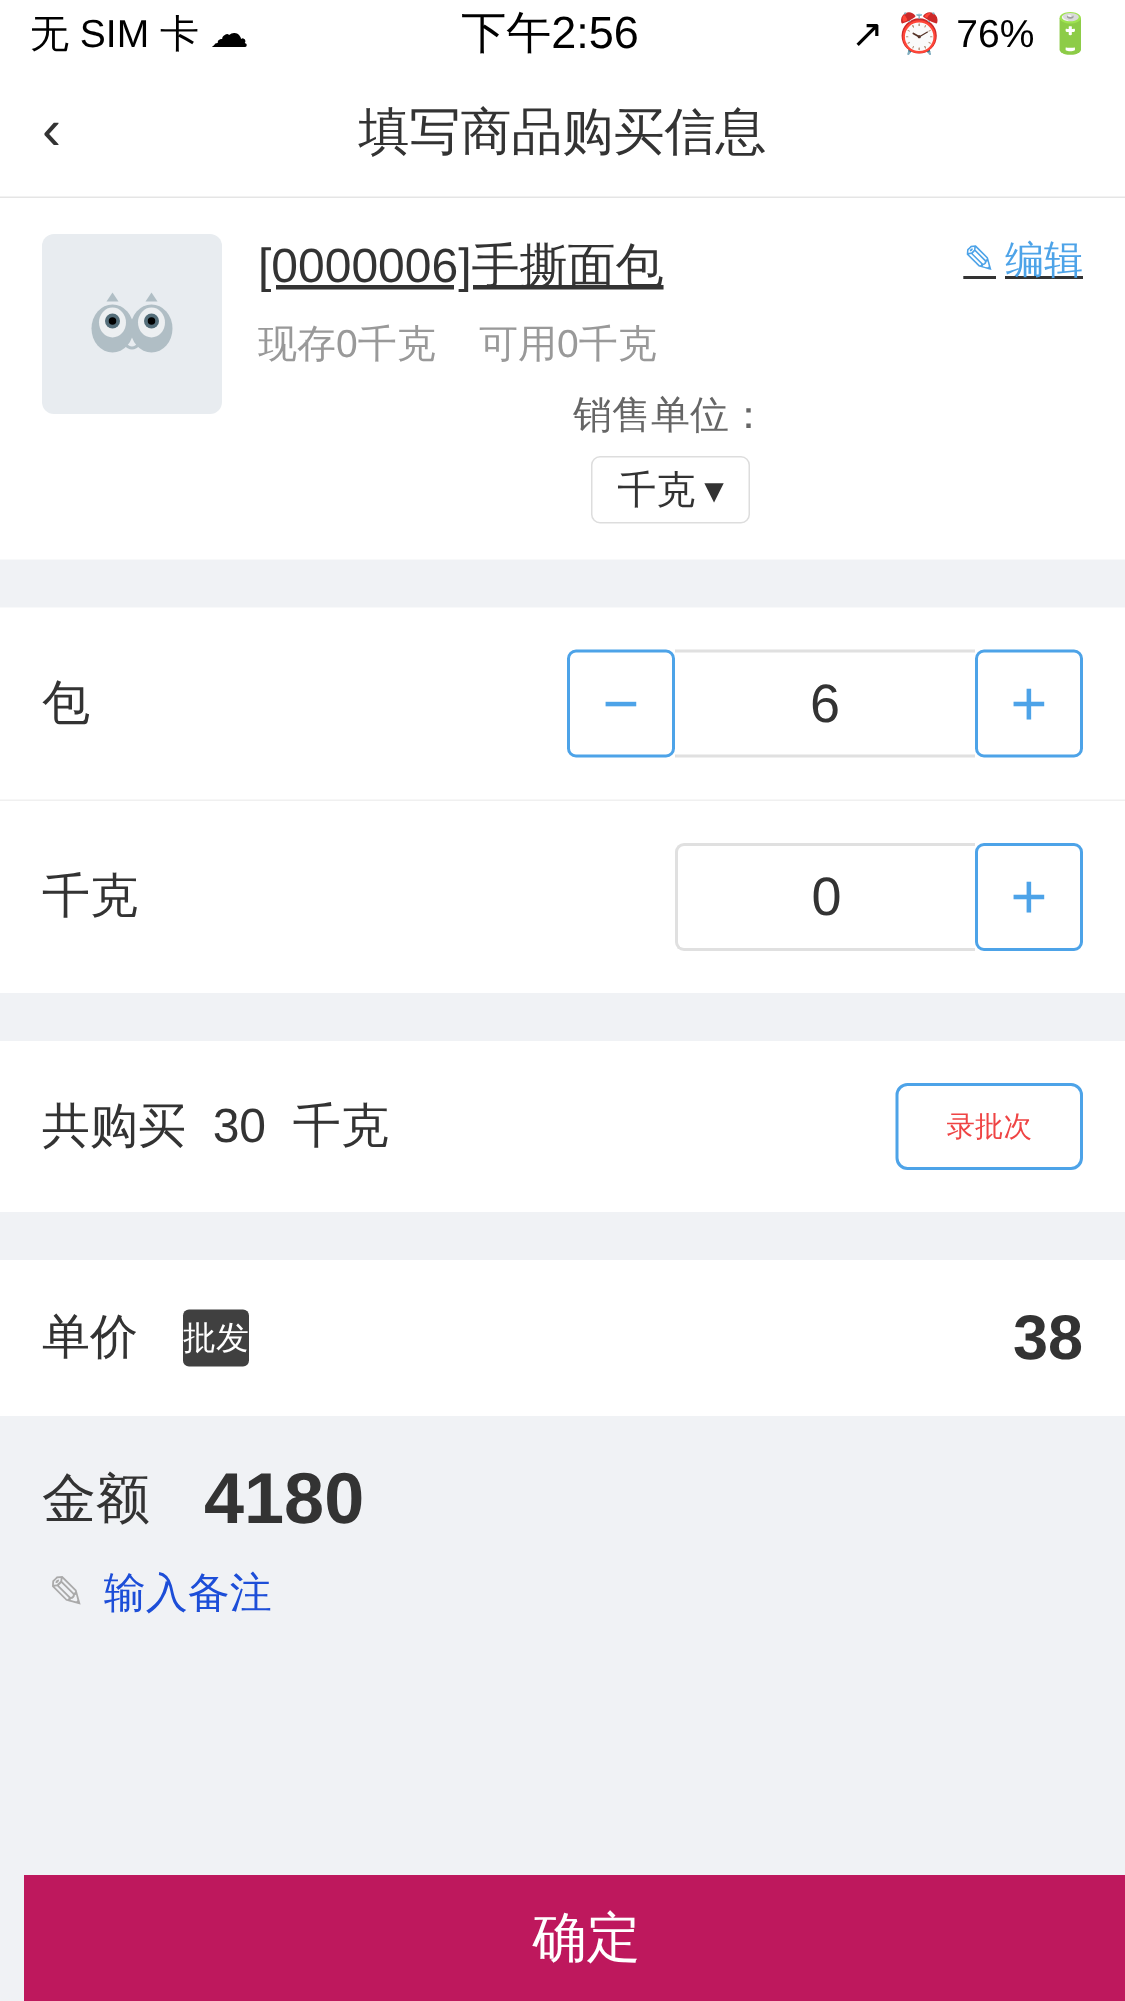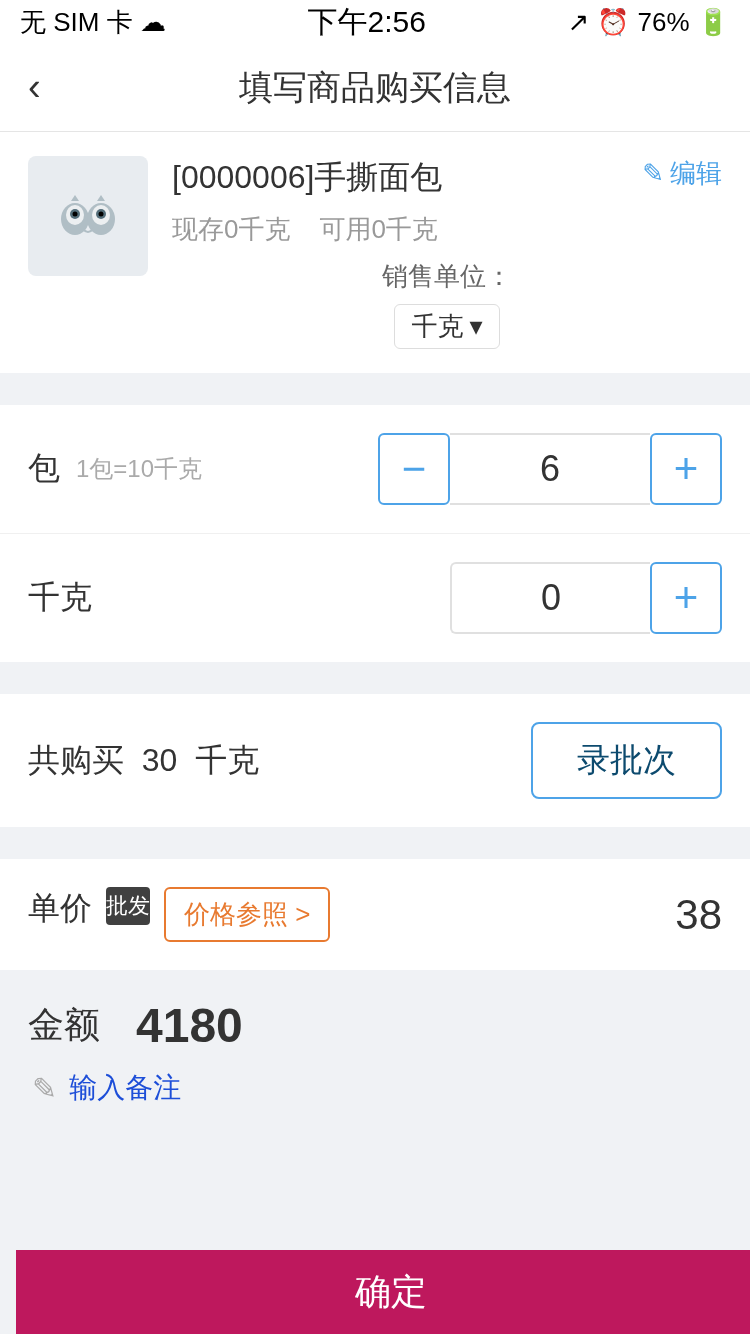--- a/index.html
+++ b/index.html
@@ -185,42 +185,42 @@
     .total-text {
       font-size: 32px;
       color: #333;
     }
     .total-text span {
       color: #333;
       font-weight: 500;
     }
     .batch-btn {
       border: 2px solid #4da3e8;
-      color: #0c4a6e;
-      background: #fff;
-      padding: 14px 44px;
+      color: #ef4444;
+      background: #fff;
+      padding: 14px 32px;
       border-radius: 8px;
-      font-size: 33px;
+      font-size: 19px;
       cursor: pointer;
     }
     
     .price-section {
       background: #fff;
       padding: 28px 28px;
       display: flex;
       align-items: center;
       justify-content: space-between;
       margin-bottom: 0;
     }
     .price-label {
       font-size: 32px;
       color: #333;
       display: flex;
-      align-items: flex-start;
-      gap: 14px;
+      align-items: center;
+      gap: 30px;
     }
     .price-tag {
       background: #404040;
       color: #fff;
       font-size: 22px;
       padding: 4px 0;
       border-radius: 4px;
     }
     .price-ref-btn {
       border: 2px solid #e87a30;
@@ -230,21 +230,21 @@
       border-radius: 6px;
       font-size: 26px;
       display: flex;
       align-items: center;
       gap: 6px;
       cursor: pointer;
     }
     .price-value {
       font-size: 42px;
       color: #333;
-      font-weight: 400;
+      font-weight: 700;
     }
     .amount-row {
       display: flex;
       align-items: center;
       gap: 36px;
       margin-bottom: 16px;
     }
     .amount-label {
       font-size: 36px;
       color: #333;
@@ -326,21 +326,21 @@
         <circle cx="22" cy="23" r="5" fill="#546e7a"></circle>
         <circle cx="48" cy="23" r="5" fill="#546e7a"></circle>
         <circle cx="22" cy="23" r="2.5" fill="#000"></circle>
         <circle cx="48" cy="23" r="2.5" fill="#000"></circle>
         <path d="M30 38 Q35 44 40 38" stroke="#b0bec5" stroke-width="2" fill="none"></path>
         <path d="M18 10 L22 4 L26 10" fill="#b0bec5"></path>
         <path d="M44 10 L48 4 L52 10" fill="#b0bec5"></path>
       </svg>
     </div>
     <div class="product-details">
-      <div style="display:flex; justify-content:space-between; align-items:flex-start;">
+      <div style="display:flex; justify-content:space-between; align-items:flex-start;text-decoration:underline;">
         <span class="product-name">[0000006]手撕面包</span>
         <span class="edit-btn">
           <span>✎</span>
           <span>编辑</span>
         </span>
       </div>
       <div class="product-stock">
         <span>现存0千克</span>
         &nbsp;&nbsp;
         <span>可用0千克</span>
@@ -356,21 +356,20 @@
   </div>
 </div>
 
 <div class="divider"></div>
 
 <div class="quantity-section">
 
   <div class="quantity-row">
     <div class="quantity-label">
       <span>包</span>
-      <span class="quantity-hint">1包=10千克</span>
     </div>
     <div class="quantity-controls">
       <button class="qty-btn">−</button>
       <input class="qty-input" value="6" type="text" style="">
       <button class="qty-btn">+</button>
     </div>
   </div>
 
   <div class="quantity-row">
     <div class="quantity-label">
@@ -393,21 +392,20 @@
   </div>
   <button class="batch-btn">录批次</button>
 </div>
 
 <div class="divider"></div>
 
 <div class="price-section">
   <div class="price-label">
     <span>单价</span>
     <span class="price-tag">批发</span>
-    <button class="price-ref-btn">价格参照 &gt;</button>
   </div>
   <span class="price-value">38</span>
 </div>
 
 <div style="background:#f0f2f5; padding: 28px 28px 24px 28px;">
   <div class="amount-row">
     <span class="amount-label">金额</span>
     <span class="amount-value">4180</span>
   </div>
   <div class="remark-row">

